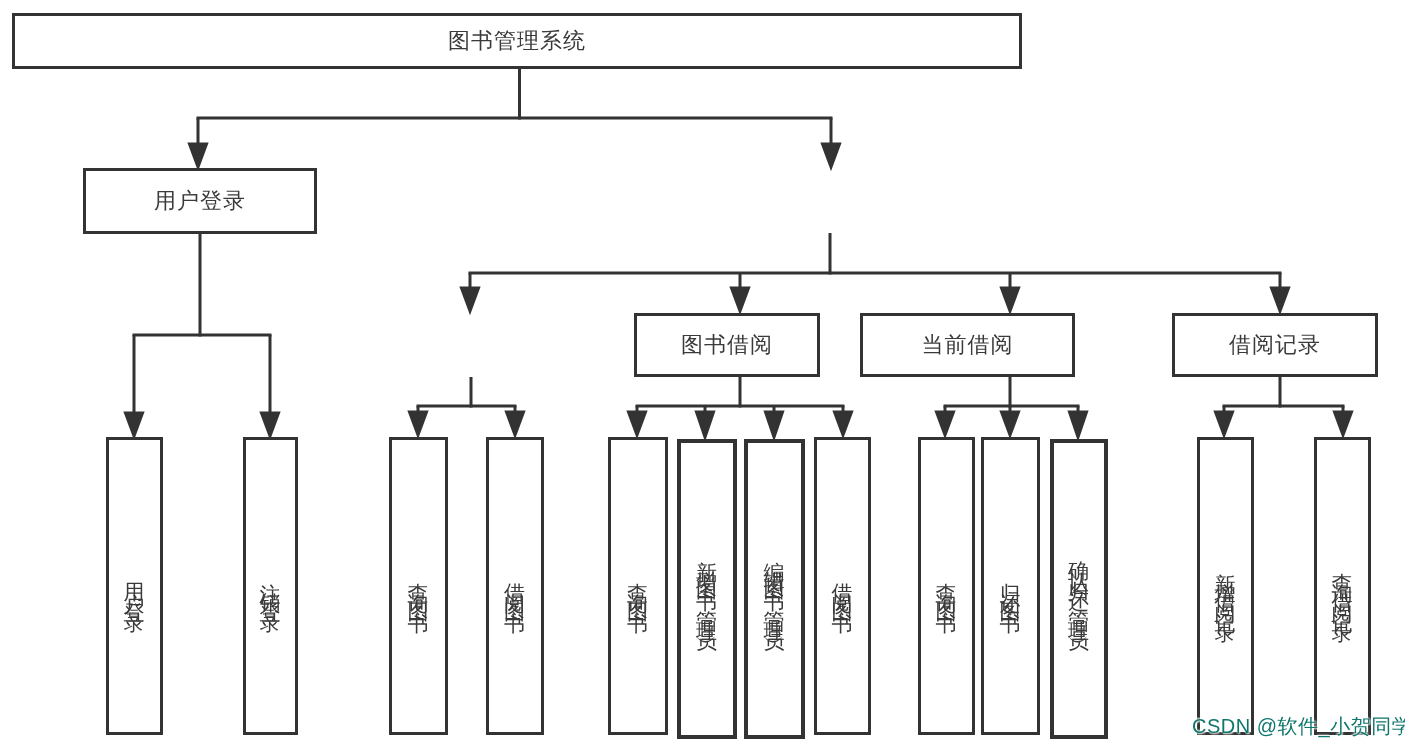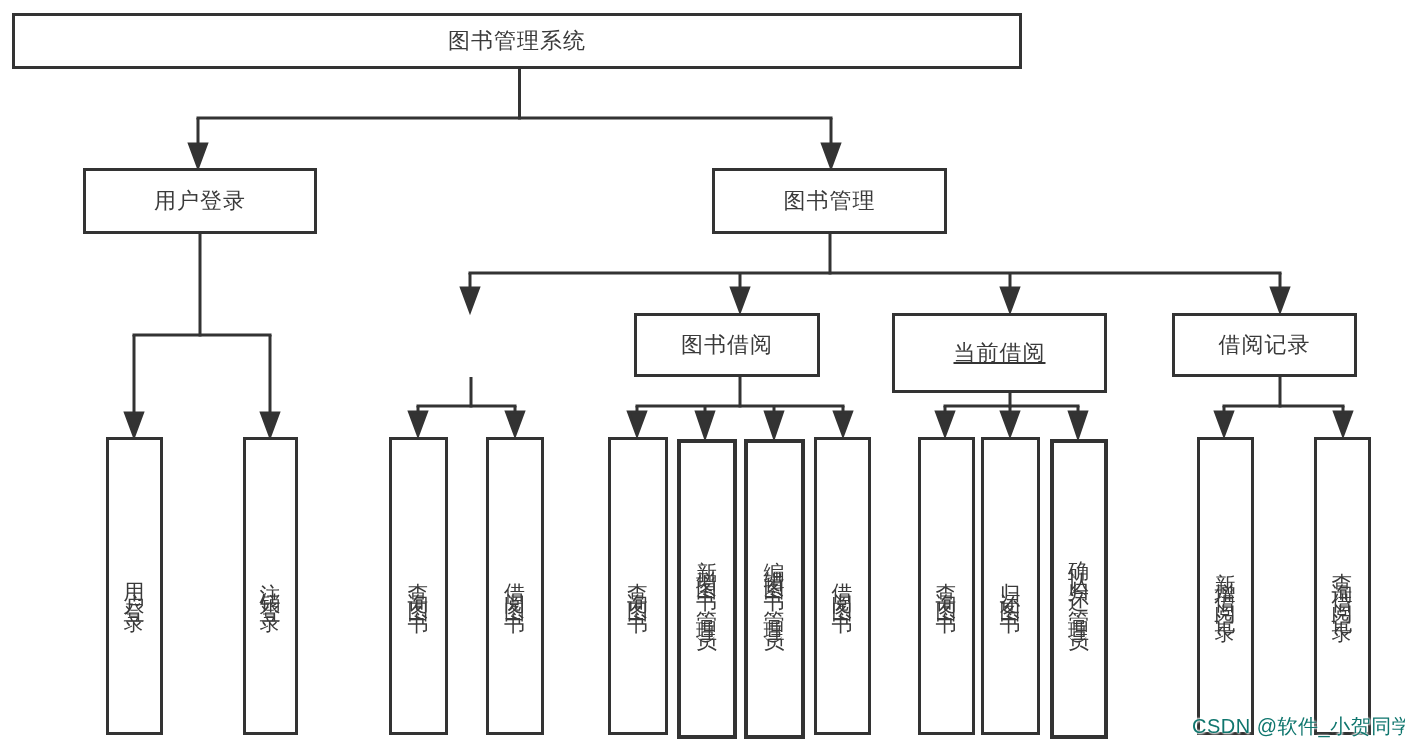--- a/index.html
+++ b/index.html
@@ -132,31 +132,28 @@
     </g>
   </svg>
 
   <div class="node hbox" style="left:12px; top:13px; width:1010px; height:56px;">
     <span class="label">图书管理系统</span>
   </div>
 
   <div class="node hbox" style="left:83px; top:168px; width:234px; height:66px;">
     <span class="label">用户登录</span>
   </div>
-  <div class="node hbox" style="left:712px; top:168px; width:235px; height:66px;">
-    <span class="label">图书管理</span>
-  </div>
 
   <div class="node hbox" style="left:634px; top:313px; width:186px; height:64px;">
     <span class="label">图书借阅</span>
   </div>
-  <div class="node hbox" style="left:892px; top:313px; width:215px; height:80px;text-decoration:underline;">
+  <div class="node hbox" style="left:860px; top:313px; width:215px; height:64px;">
     <span class="label">当前借阅</span>
   </div>
-  <div class="node hbox" style="left:1172px; top:313px; width:185px; height:64px;">
+  <div class="node hbox" style="left:1172px; top:313px; width:206px; height:64px;">
     <span class="label">借阅记录</span>
   </div>
 
   <div class="node vbox" style="left:106px; top:437px; width:57px; height:298px;">
     <span class="label">用户登录</span>
   </div>
   <div class="node vbox" style="left:243px; top:437px; width:55px; height:298px;">
     <span class="label">注销登录</span>
   </div>
 

